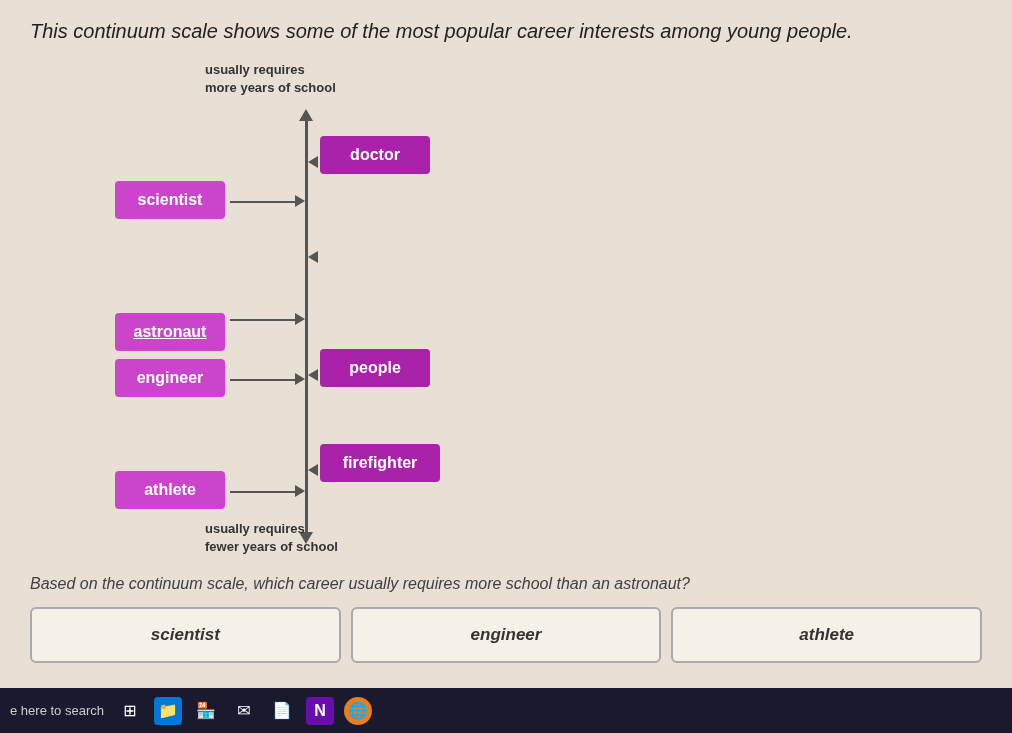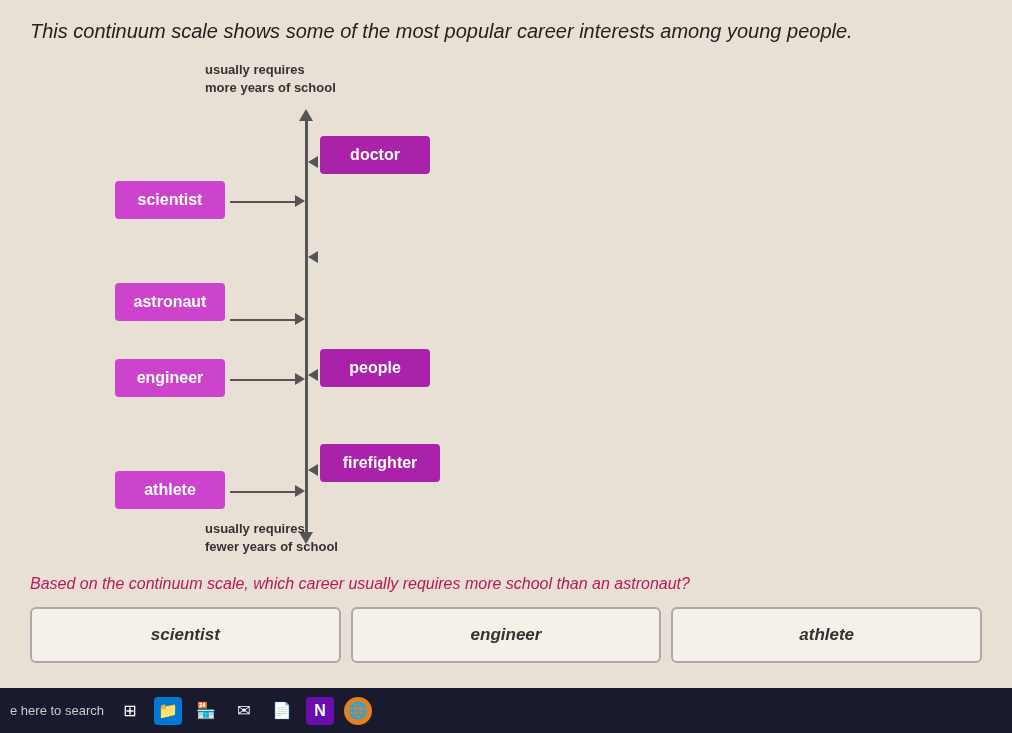--- a/index.html
+++ b/index.html
@@ -140,21 +140,21 @@
       position: absolute;
       bottom: 70px;
       left: 0;
       right: 0;
       padding: 0 30px;
     }
 
     .question-text {
       font-size: 16px;
       font-style: italic;
-      color: #be185d;
+      color: #404040;
       margin-bottom: 14px;
     }
 
     .answer-options {
       display: flex;
       gap: 10px;
     }
 
     .answer-btn {
       flex: 1;
@@ -252,21 +252,21 @@
     </div>
     <div class="connector-arrow-left" style="left: 218px; top: 403px;"></div>
 
     <div class="career-box" style="left: 25px; top: 120px; min-width: 110px;">
       <span>scientist</span>
     </div>
 
     <div class="connector" style="left: 140px; top: 140px; width: 72px;"></div>
     <div class="connector-arrow-right" style="left: 205px; top: 134px;"></div>
 
-    <div class="career-box" style="left: 25px; top: 222px; min-width: 110px;">
+    <div class="career-box" style="left: 25px; top: 252px; min-width: 110px; text-decoration: underline;">
       <span>astronaut</span>
     </div>
     <div class="connector" style="left: 140px; top: 258px; width: 72px;"></div>
     <div class="connector-arrow-right" style="left: 205px; top: 252px;"></div>
 
     <div class="career-box" style="left: 25px; top: 298px; min-width: 110px;">
       <span>engineer</span>
     </div>
     <div class="connector" style="left: 140px; top: 318px; width: 72px;"></div>
     <div class="connector-arrow-right" style="left: 205px; top: 312px;"></div>

